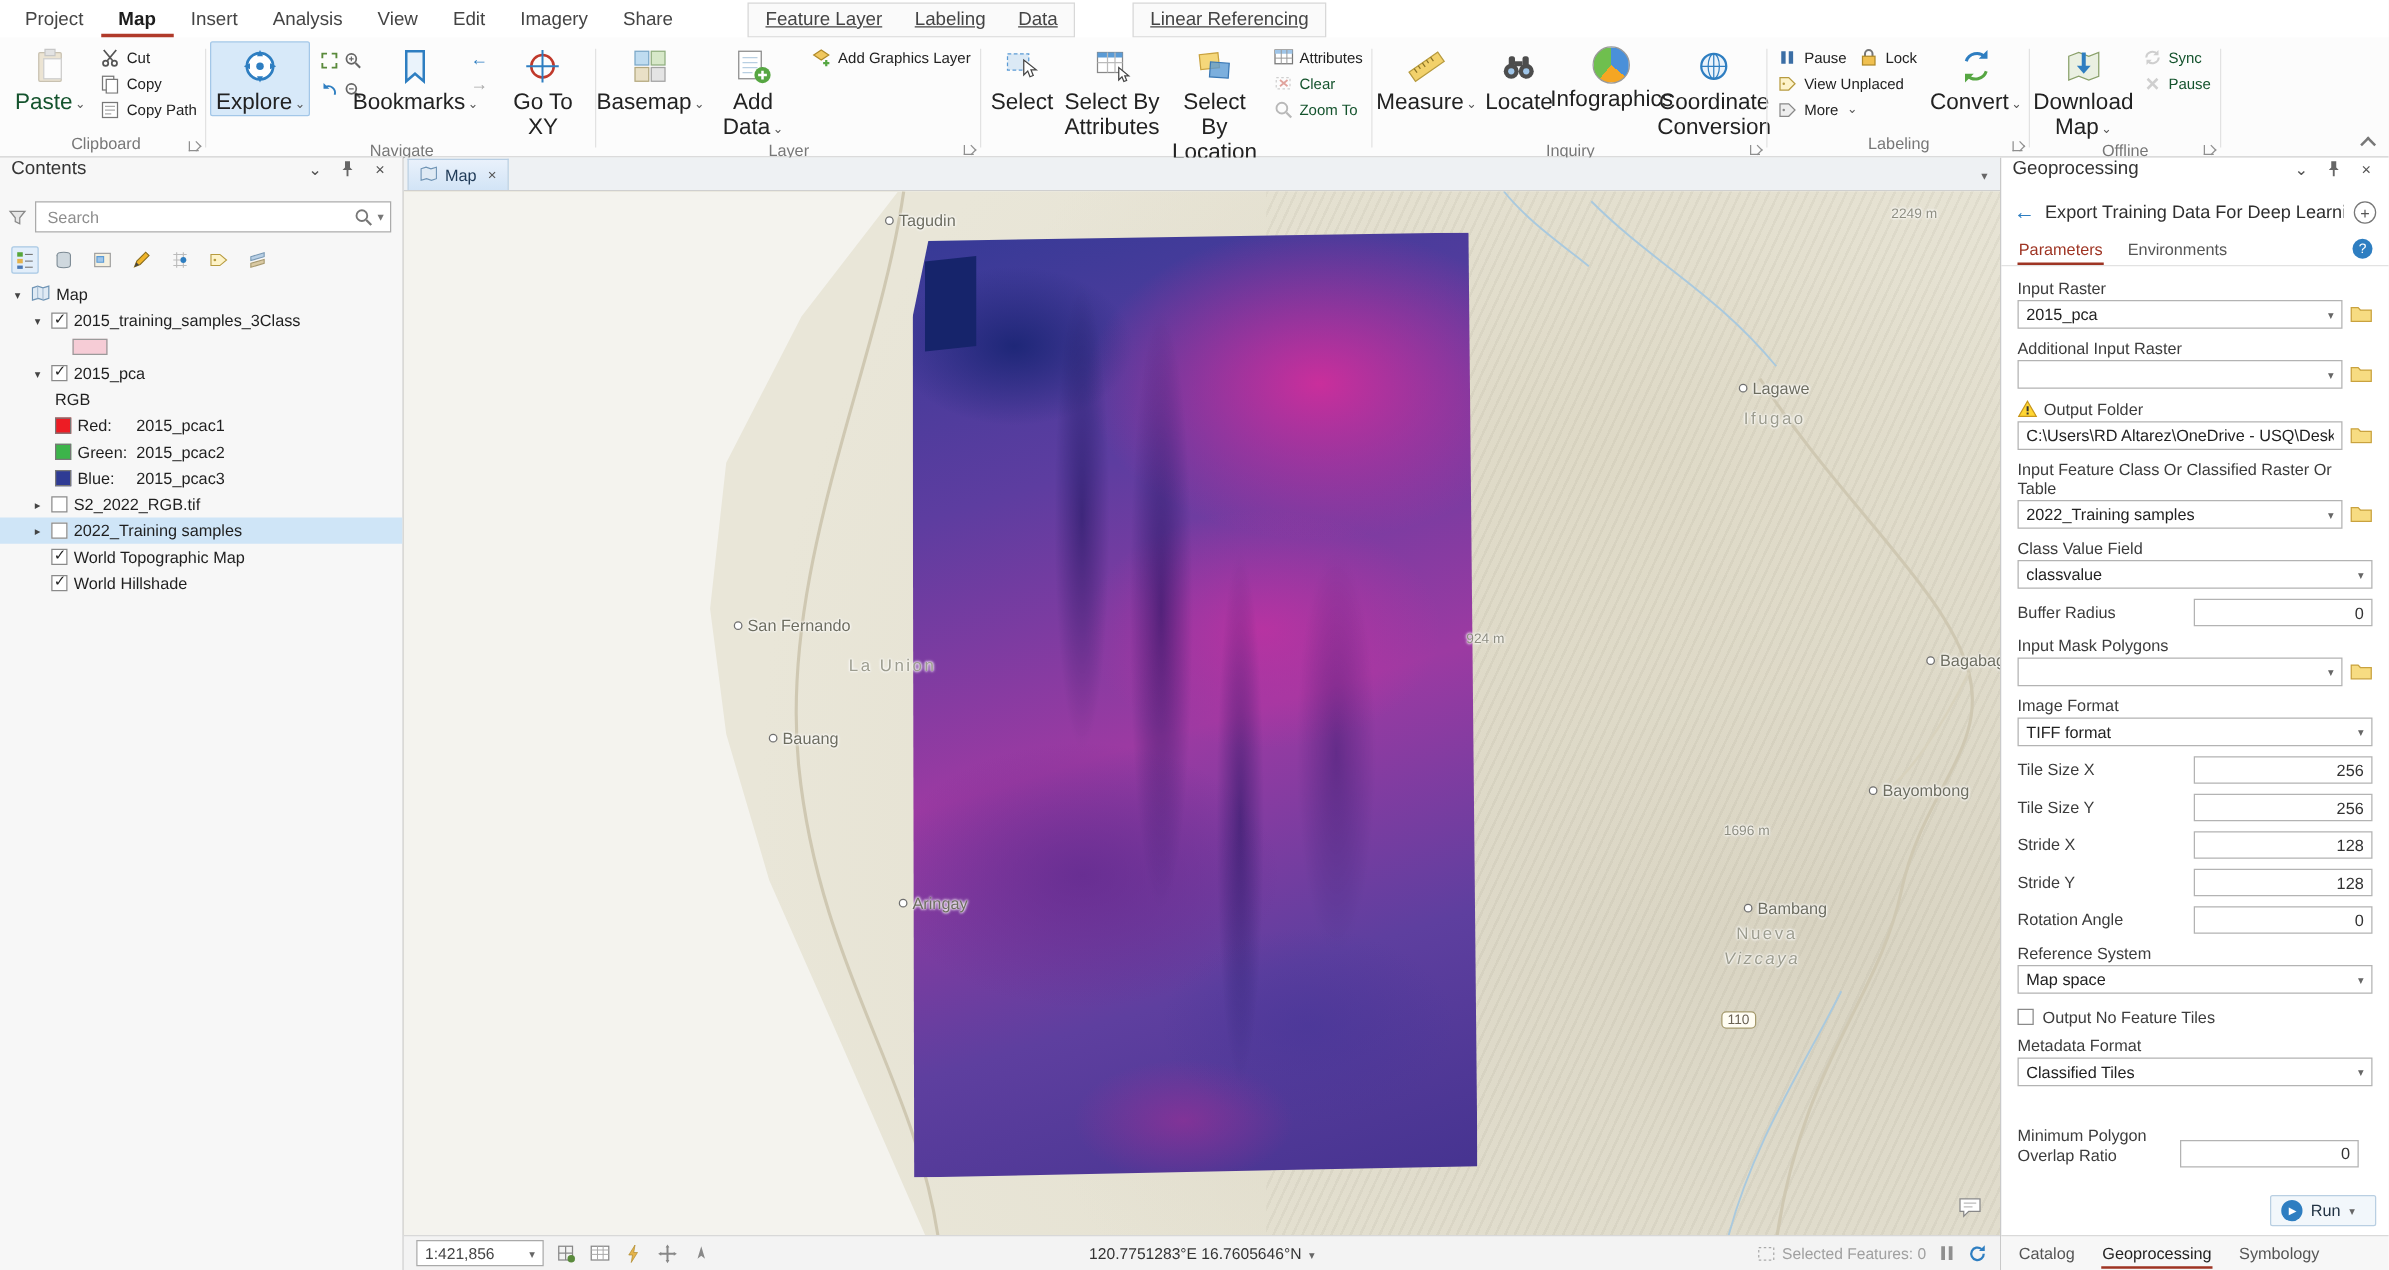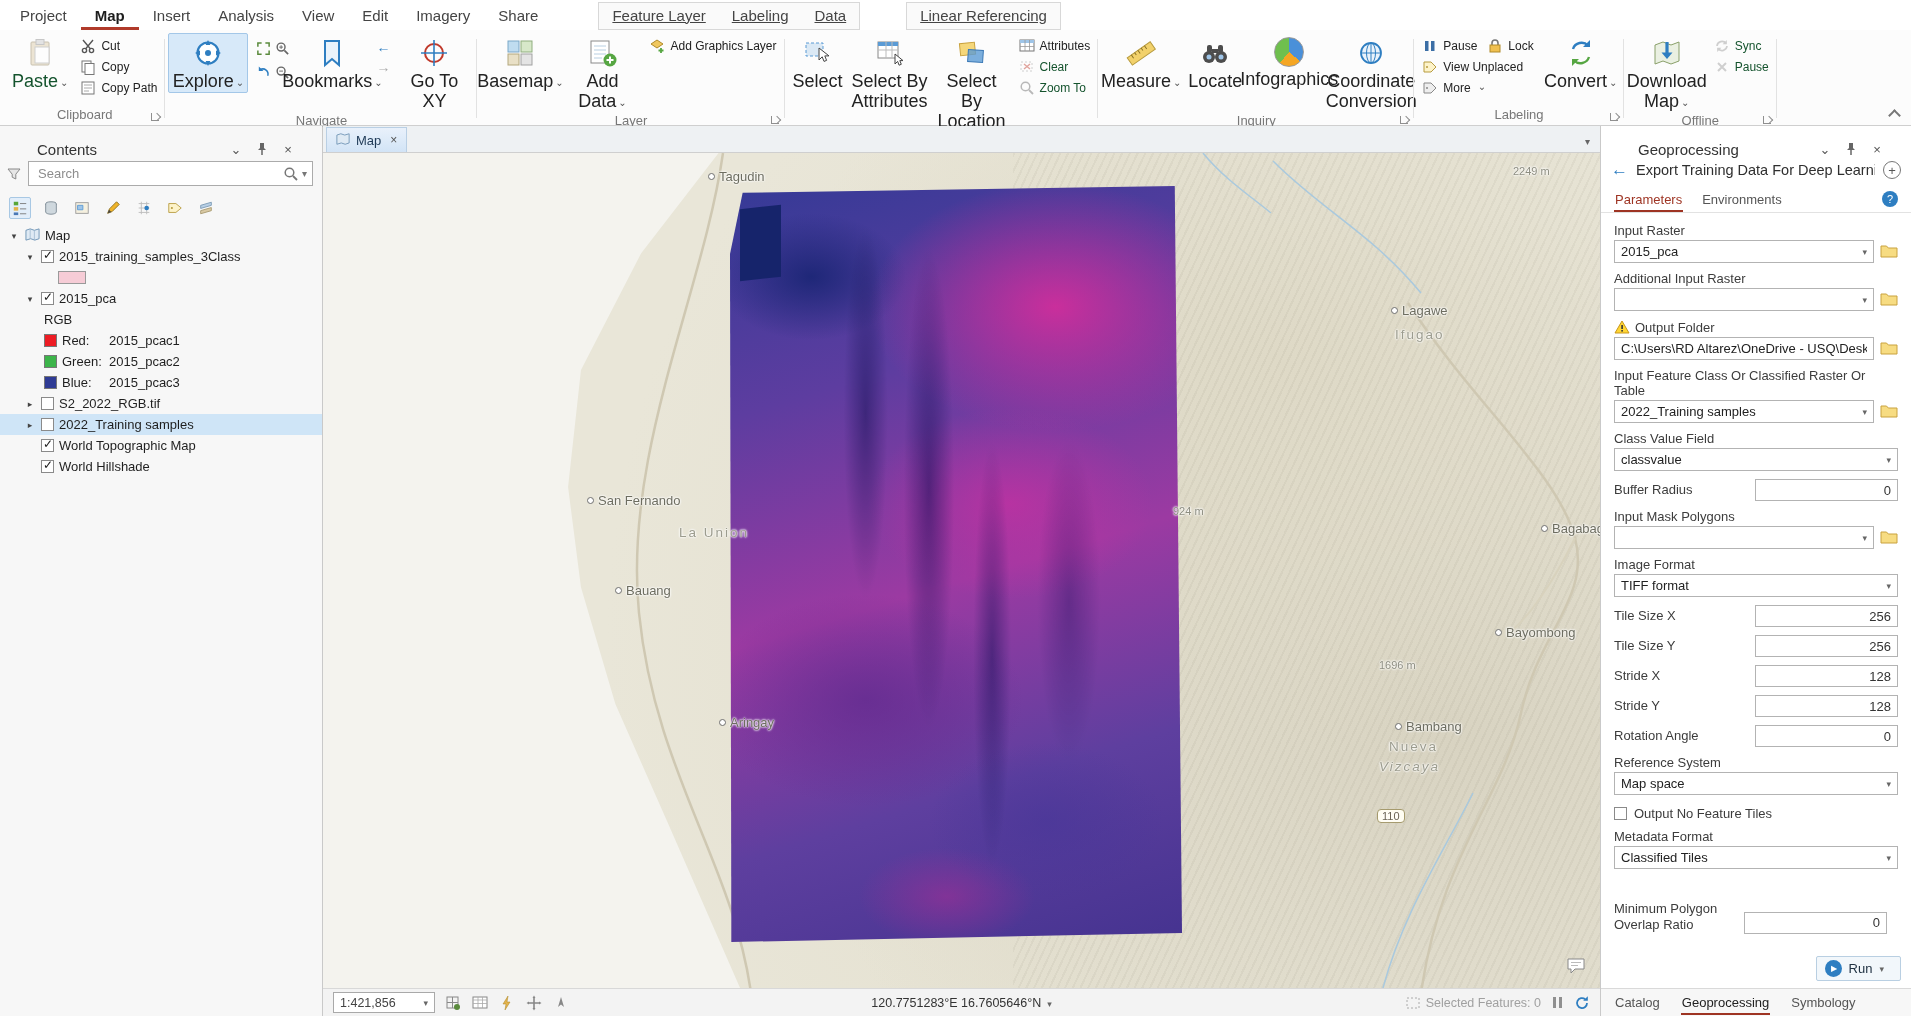--- a/index.html
+++ b/index.html
@@ -41,21 +41,21 @@
   .arr-g { color:#a9a9a9; font-weight:bold; }
   .pie { width:30px; height:30px; border-radius:50%; background:conic-gradient(#4a90d9 0 130deg, #f5a623 0 220deg, #6fbf4e 0 360deg); border:1px solid #9a9a9a; }
   .ribcollapse { position:absolute; right:10px; bottom:6px; width:14px; height:12px; }
   .ribcollapse::before { content:""; position:absolute; left:3px; top:4px; width:7px; height:7px; border-left:2px solid #777; border-top:2px solid #777; transform:rotate(45deg); }
 
   
   .main { flex:1; display:flex; min-height:0; }
 
   
   .contents { width:323px; min-width:323px; background:#f7f7f7; border-right:1px solid #c9c9c9; display:flex; flex-direction:column; }
-  .phead { height:32px; display:flex; align-items:flex-end; padding:0 25px; font-size:15px; color:#333; flex:none;margin-left:12px; }
+  .phead { height:32px; display:flex; align-items:flex-start; padding:0 9px; font-size:15px; color:#333; flex:none; }
   .phead .sp { flex:1; }
   .picon { width:18px; height:18px; display:flex; align-items:center; justify-content:center; color:#555; margin-left:8px; font-size:13px; }
   .search-row { display:flex; align-items:center; padding:3px 9px 3px 6px; gap:6px; flex:none; }
   .searchbox { flex:1; height:25px; background:#fff; border:1px solid #ababab; display:flex; align-items:center; padding:0 5px 0 9px; }
   .searchbox .ph { color:#8d8d8d; flex:1; }
   .searchbox .sbi { display:flex; align-items:center; gap:3px; color:#777; font-size:10px; }
   .ctools { display:flex; gap:9px; padding:8px 9px 6px; align-items:center; flex:none; }
   .ctool { width:22px; height:22px; display:flex; align-items:center; justify-content:center; border:1px solid transparent; border-radius:2px; }
   .ctool.first { border:1px solid #a8c8e4; background:#e2eefa; }
   .seclabel { padding:10px 10px 7px; color:#3e3e3e; font-size:13.5px; flex:none; }

